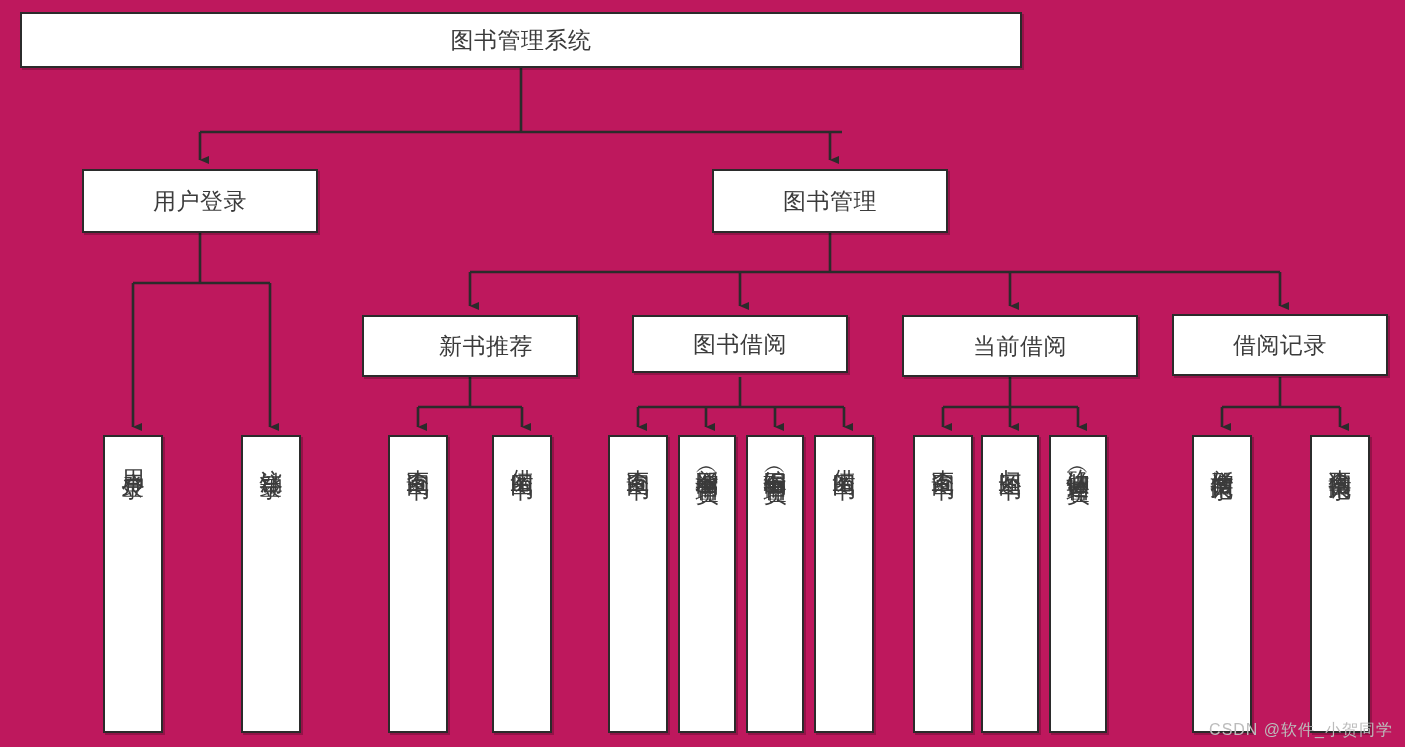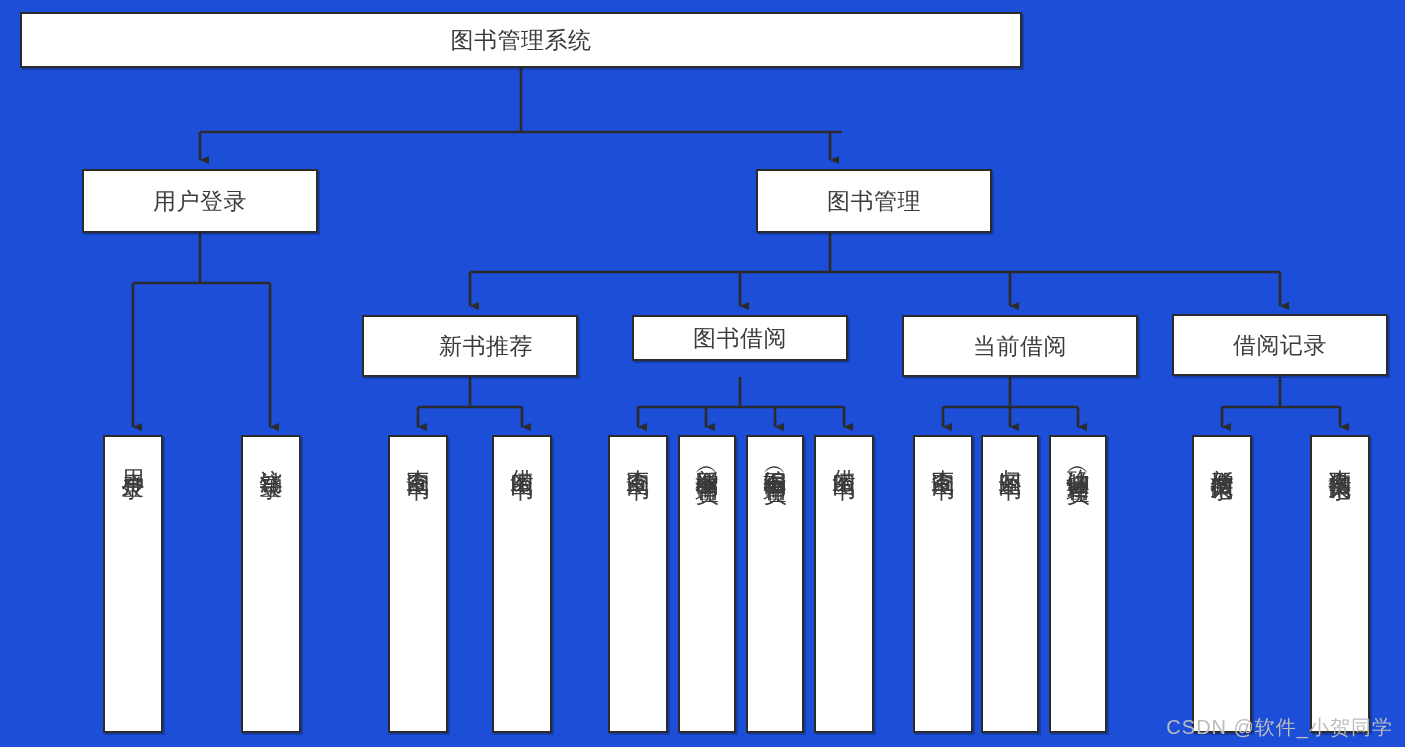--- a/index.html
+++ b/index.html
@@ -7,21 +7,21 @@
     padding: 0;
     background: #ffffff;
   }
   body {
     font-family: "Liberation Sans", "DejaVu Sans", sans-serif;
   }
   #diagram-root {
     position: relative;
     width: 1405px;
     height: 747px;
-    background: #1d4ed8;
+    background: #be185d;
     overflow: hidden;
   }
   svg#connectors {
     position: absolute;
     left: 0;
     top: 0;
     width: 1405px;
     height: 747px;
   }
   .node {
@@ -56,21 +56,21 @@
     max-height: 100%;
   }
   .node.vertical.tall-text .label {
     letter-spacing: 2px;
   }
   .watermark {
     position: absolute;
     right: 12px;
     bottom: 6px;
     color: #bcbcbc;
-    font-size: 20px;
+    font-size: 16px;
     letter-spacing: 1px;
     z-index: 5;
     white-space: nowrap;
   }
 </style>
 </head>
 <body>
 
 <div id="diagram-root">
 
@@ -124,28 +124,28 @@
     </g>
   </svg>
 
   <div class="node" style="left:20px; top:12px; width:1002px; height:56px;">
     <span class="label">图书管理系统</span>
   </div>
 
   <div class="node" style="left:82px; top:169px; width:236px; height:64px;">
     <span class="label">用户登录</span>
   </div>
-  <div class="node" style="left:712px; top:169px; width:236px; height:64px;margin-left:44px;">
+  <div class="node" style="left:712px; top:169px; width:236px; height:64px;">
     <span class="label">图书管理</span>
   </div>
 
   <div class="node" style="left:362px; top:315px; width:216px; height:62px;padding-left:32px;">
     <span class="label">新书推荐</span>
   </div>
-  <div class="node" style="left:632px; top:315px; width:216px; height:46px;">
+  <div class="node" style="left:632px; top:315px; width:216px; height:58px;">
     <span class="label">图书借阅</span>
   </div>
   <div class="node" style="left:902px; top:315px; width:236px; height:62px;">
     <span class="label">当前借阅</span>
   </div>
   <div class="node" style="left:1172px; top:314px; width:216px; height:62px;">
     <span class="label">借阅记录</span>
   </div>
 
   <div class="node vertical" style="left:103px; top:435px; width:60px; height:298px;">

